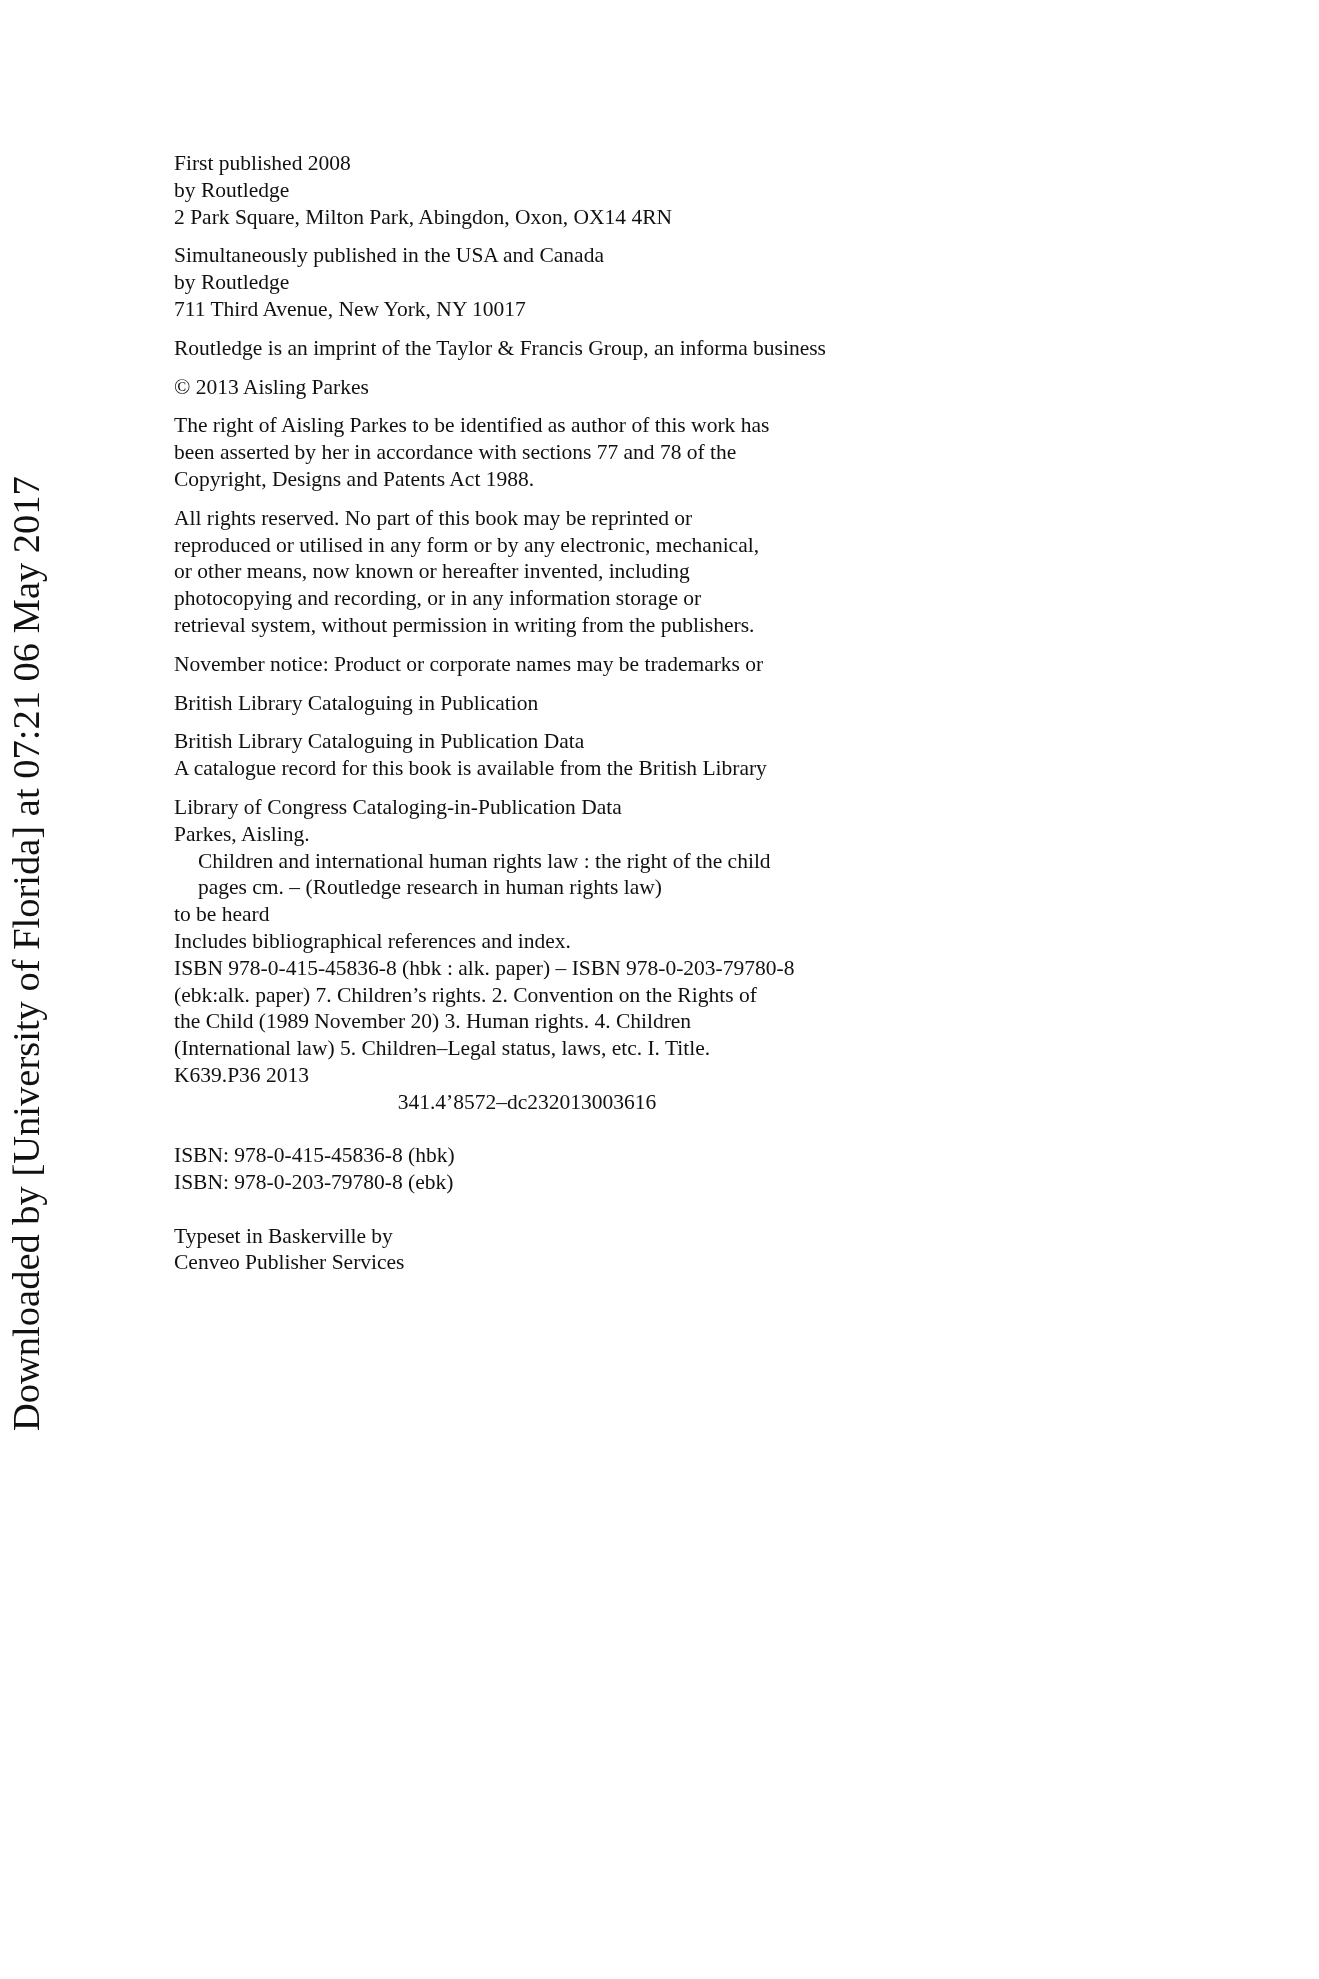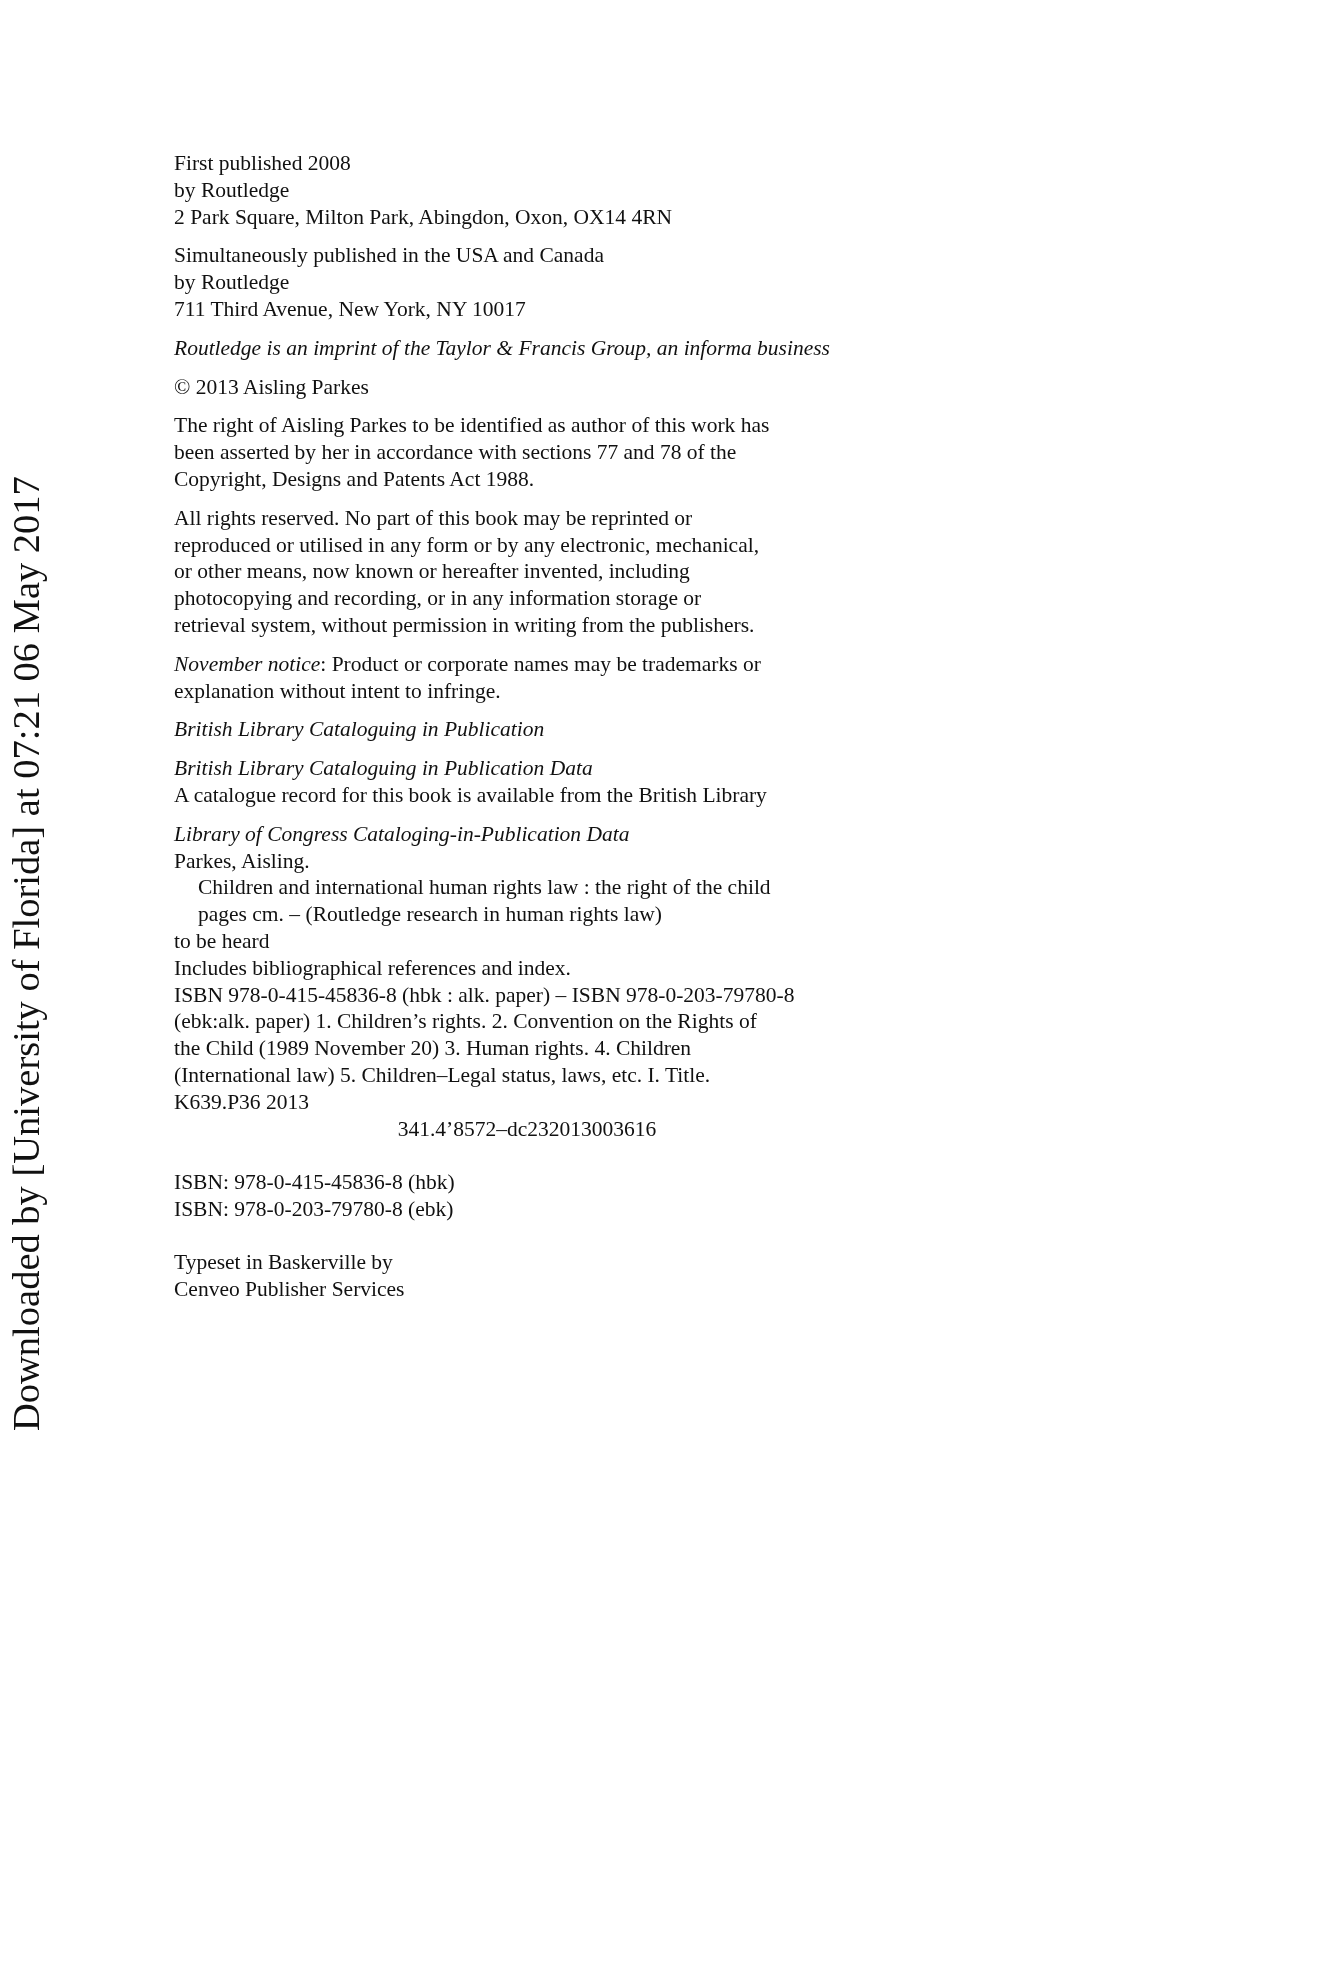--- a/index.html
+++ b/index.html
@@ -39,21 +39,20 @@
       margin: 0 0 12px 0;
     }
     .para.blank-after {
       margin-bottom: 26.8px;
     }
     .line {
       display: block;
       white-space: nowrap;
     }
     .italic {
-      font-style: italic;
     }
     .indent {
       padding-left: 24px;
     }
     .split-line {
       display: flex;
       justify-content: center;
       white-space: nowrap;
     }
   </style>
@@ -93,41 +92,40 @@
   <div class="para">
     <span class="line">All rights reserved. No part of this book may be reprinted or</span>
     <span class="line">reproduced or utilised in any form or by any electronic, mechanical,</span>
     <span class="line">or other means, now known or hereafter invented, including</span>
     <span class="line">photocopying and recording, or in any information storage or</span>
     <span class="line">retrieval system, without permission in writing from the publishers.</span>
   </div>
 
   <div class="para">
     <span class="line"><span class="italic">November notice</span><span>: Product or corporate names may be trademarks or</span></span>
-    <span class="line">explanation without intent to infringe.</span>
   </div>
 
   <div class="para italic">
     <span class="line">British Library Cataloguing in Publication</span>
   </div>
 
   <div class="para">
     <span class="line italic">British Library Cataloguing in Publication Data</span>
     <span class="line">A catalogue record for this book is available from the British Library</span>
   </div>
 
   <div class="para blank-after">
     <span class="line italic">Library of Congress Cataloging-in-Publication Data</span>
     <span class="line">Parkes, Aisling.</span>
     <span class="line indent">Children and international human rights law : the right of the child</span>
     <span class="line indent">pages cm. – (Routledge research in human rights law)</span>
     <span class="line">to be heard</span>
     <span class="line">Includes bibliographical references and index.</span>
     <span class="line">ISBN 978-0-415-45836-8 (hbk : alk. paper) – ISBN 978-0-203-79780-8</span>
-    <span class="line">(ebk:alk. paper) 1. Children’s rights. 2. Convention on the Rights of</span>
+    <span class="line">(ebk:alk. paper) 7. Children’s rights. 2. Convention on the Rights of</span>
     <span class="line">the Child (1989 November 20) 3. Human rights. 4. Children</span>
     <span class="line">(International law) 5. Children–Legal status, laws, etc. I. Title.</span>
     <span class="line">K639.P36 2013</span>
     <div class="split-line">
       <span>341.4’8572–dc23</span>
       <span>2013003616</span>
     </div>
   </div>
 
   <div class="para blank-after">

